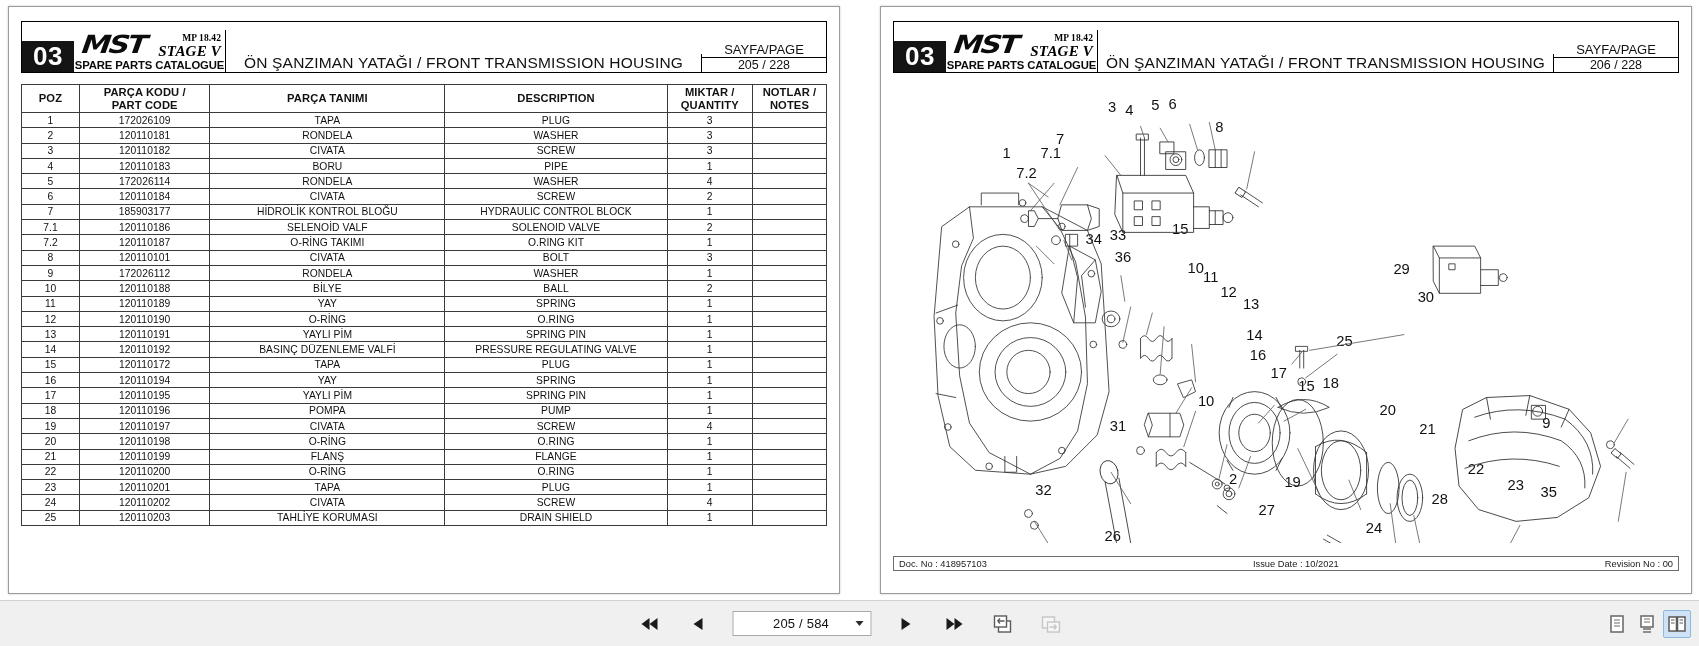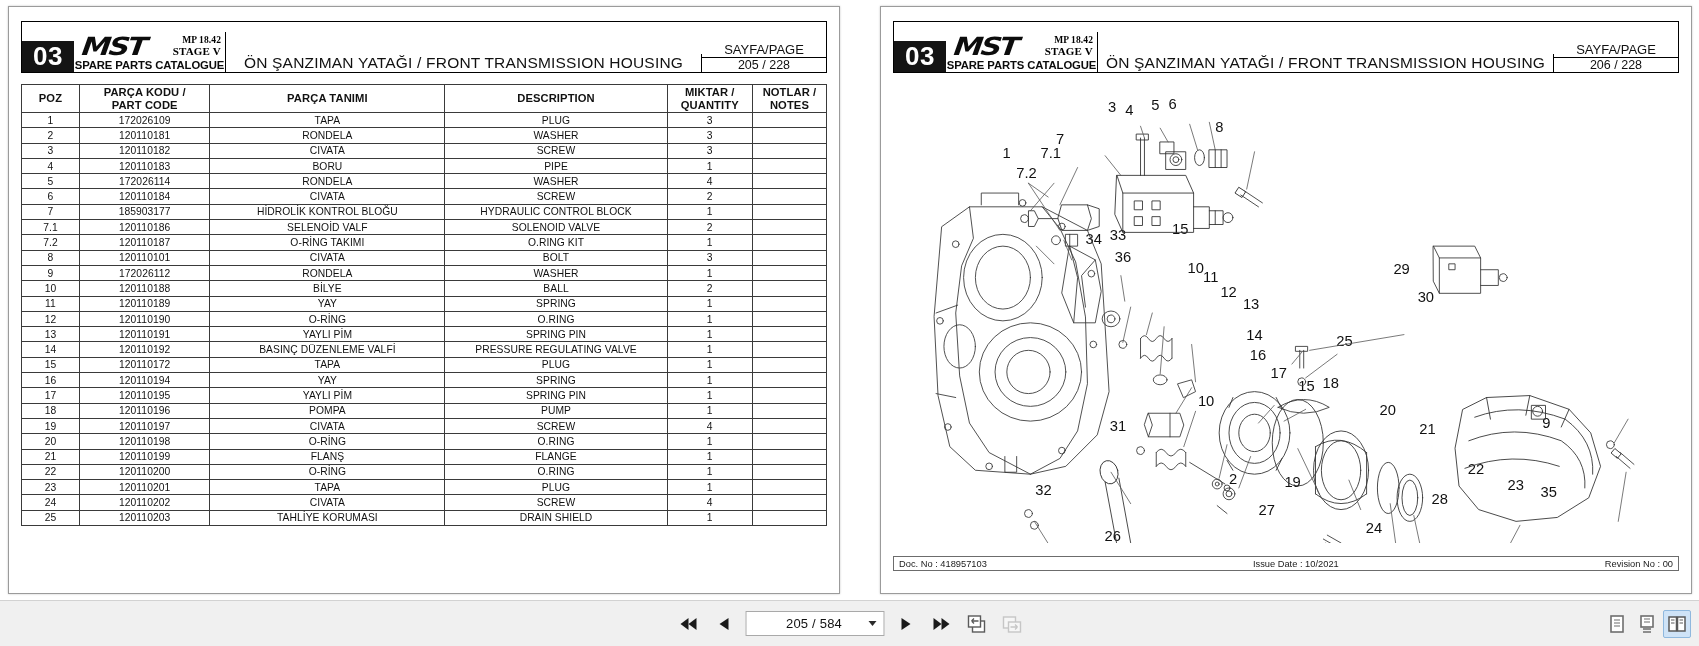--- a/index.html
+++ b/index.html
@@ -51,21 +51,21 @@
     font-weight: bold; font-style: italic; font-size: 25px;
     letter-spacing: -2px; line-height: 1; color: #0c0c0c;
     transform: scaleX(1.18) skewX(-6deg); transform-origin: left center;
     margin-left: 4px;
   }
   .model-lines {
     margin-left: auto; text-align: right; line-height: 1.02;
     font-family: "Liberation Serif", serif; padding-right: 2px; padding-top: 2px;
   }
   .model-lines .m1 { font-size: 9.5px; font-weight: bold; letter-spacing: .1px; }
-  .model-lines .m2 { font-size: 11px; font-weight: bold; letter-spacing: .2px; }
+  .model-lines .m2 { font-size: 15px; font-weight: bold; letter-spacing: .2px; font-style: italic; }
   .brand-sub {
     font-size: 11.3px; font-weight: bold; text-align: center;
     letter-spacing: -0.1px; padding-bottom: 1px; color: #0b0b0b;
   }
   .tb-title {
     flex: 1; display: flex; align-items: center; justify-content: center;
     font-size: 15.5px; letter-spacing: .2px; color: #111;
     border-right: 1.4px solid #000; padding: 0 6px; text-align: center;
   }
   .tb-page { width: 124px; display: flex; flex-direction: column; }
@@ -116,21 +116,21 @@
   .diagram svg { width: 100%; height: 100%; display: block; }
 
   
   .toolbar {
     position: absolute; left: 0; bottom: 0; width: 1699px; height: 46px;
     background: #f0f0f0; border-top: 1px solid #d2d2d2;
     display: flex; align-items: center;
   }
   .tb-center {
     position: absolute; left: 50%; transform: translateX(-50%);
-    display: flex; align-items: center; gap: 9px;
+    display: flex; align-items: center; gap: 22px;
   }
   .nav-btn {
     width: 26px; height: 26px; display: flex; align-items: center; justify-content: center;
     background: transparent; border: none; cursor: pointer;
   }
   .nav-btn svg { display: block; }
   .pagebox {
     width: 139px; height: 25px; background: #fff; border: 1px solid #a9a9a9;
     display: flex; align-items: center; justify-content: space-between;
     padding: 0 7px 0 0; cursor: pointer;

